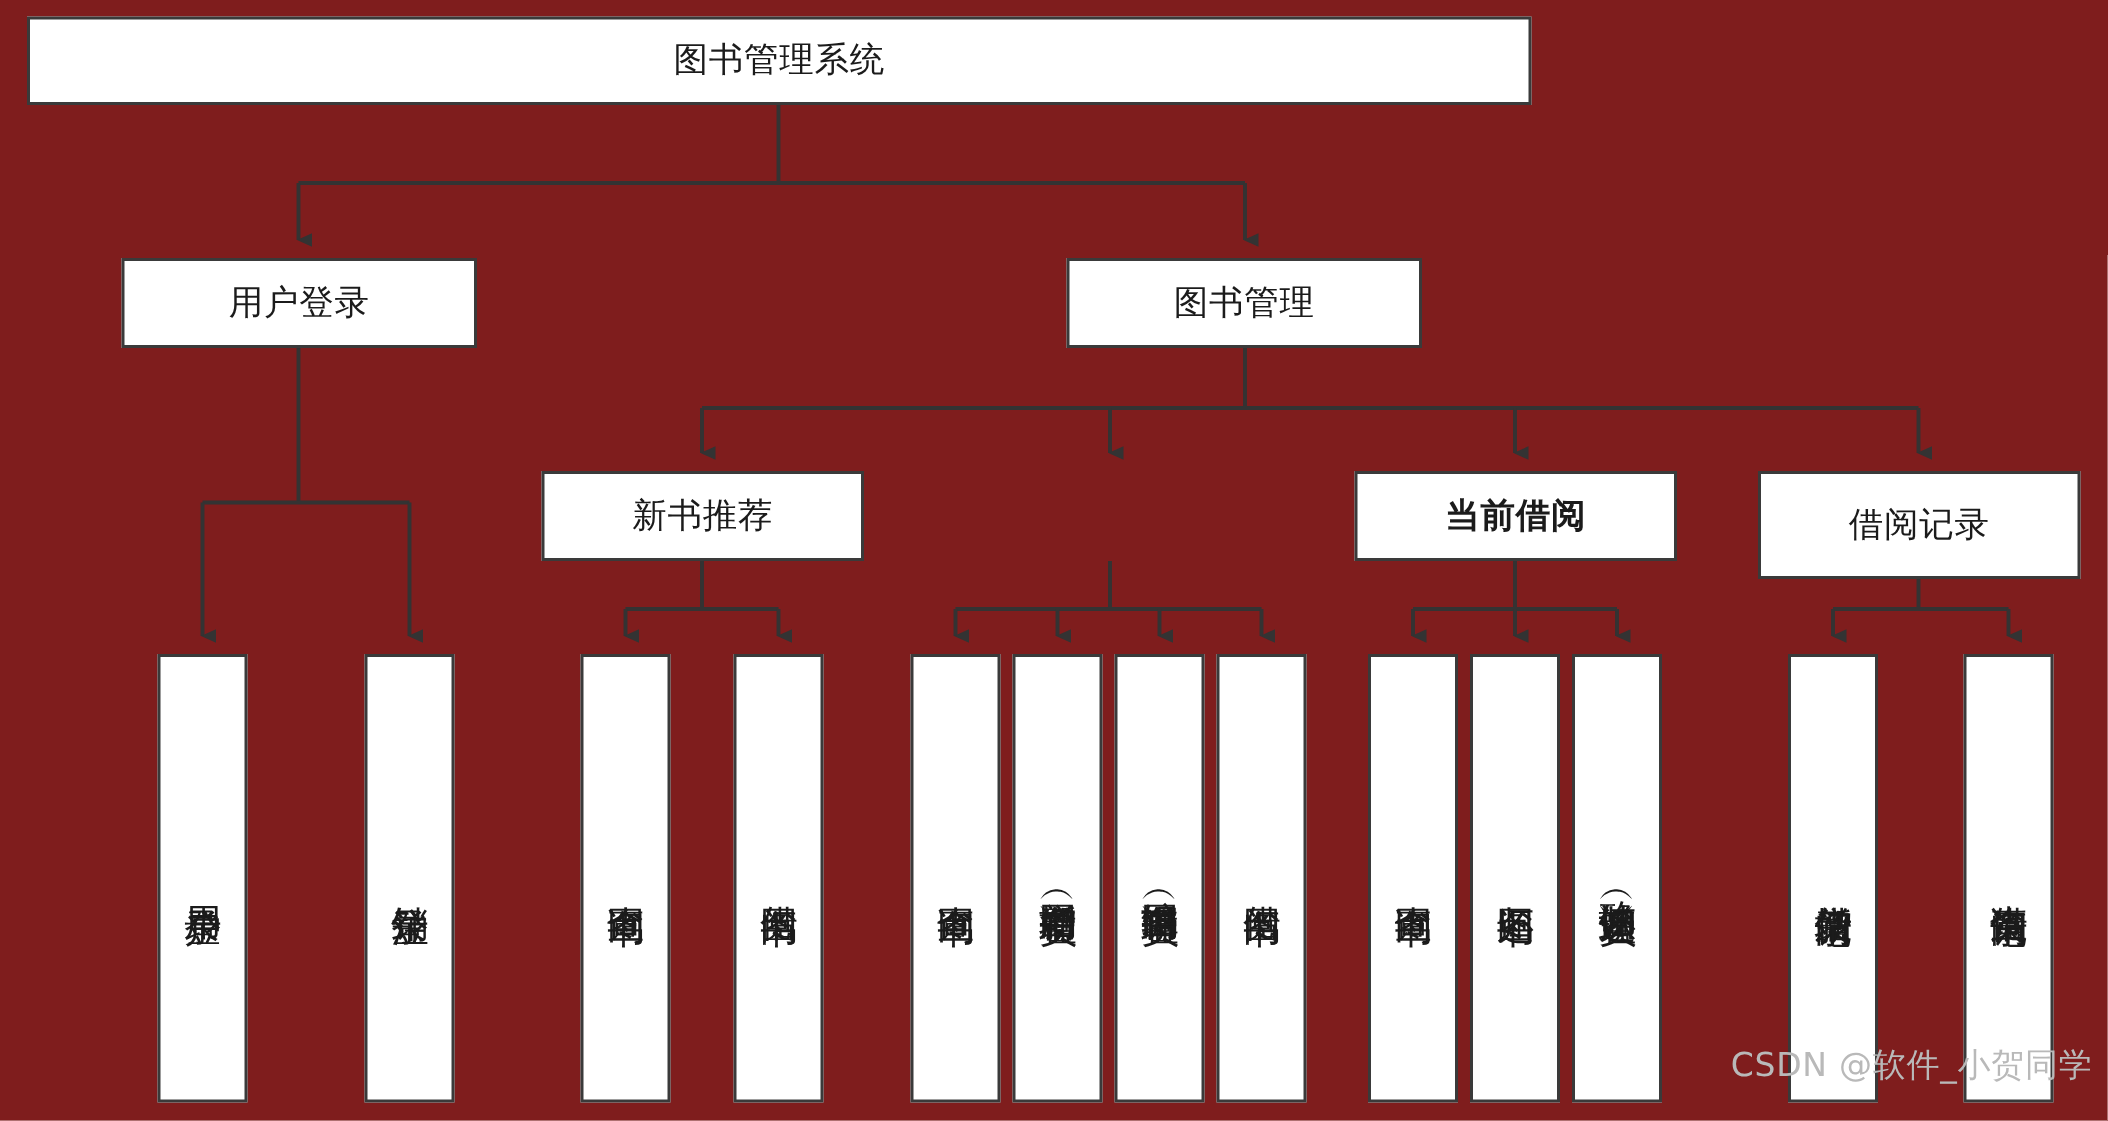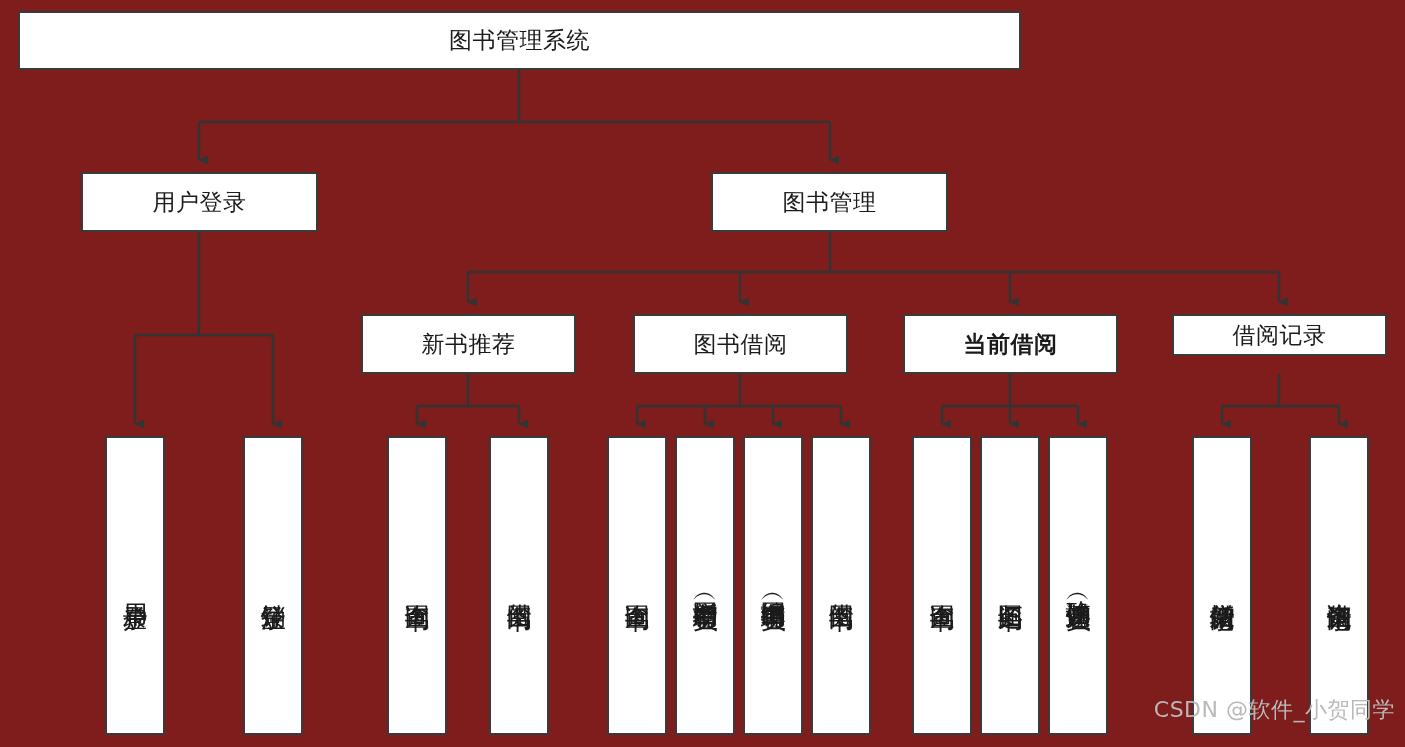--- a/index.html
+++ b/index.html
@@ -131,27 +131,24 @@
   <div class="node horiz" style="left:81px; top:172px; width:237px; height:60px;">
     <span class="node-label">用户登录</span>
   </div>
   <div class="node horiz" style="left:361px; top:314px; width:215px; height:60px;">
     <span class="node-label">新书推荐</span>
   </div>
 
   <div class="node horiz" style="left:711px; top:172px; width:237px; height:60px;">
     <span class="node-label">图书管理</span>
   </div>
-  <div class="node horiz" style="left:633px; top:314px; width:215px; height:60px;">
-    <span class="node-label">图书借阅</span>
-  </div>
   <div class="node horiz" style="left:903px; top:314px; width:215px; height:60px;font-weight:bold;">
     <span class="node-label">当前借阅</span>
   </div>
-  <div class="node horiz" style="left:1172px; top:314px; width:215px; height:42px;">
+  <div class="node horiz" style="left:1172px; top:314px; width:215px; height:72px;">
     <span class="node-label">借阅记录</span>
   </div>
 
   <div class="node vert" style="left:105px; top:436px; width:60px; height:299px;">
     <span class="node-label">用户登录</span>
   </div>
   <div class="node vert" style="left:243px; top:436px; width:60px; height:299px;">
     <span class="node-label">注销登录</span>
   </div>
 

